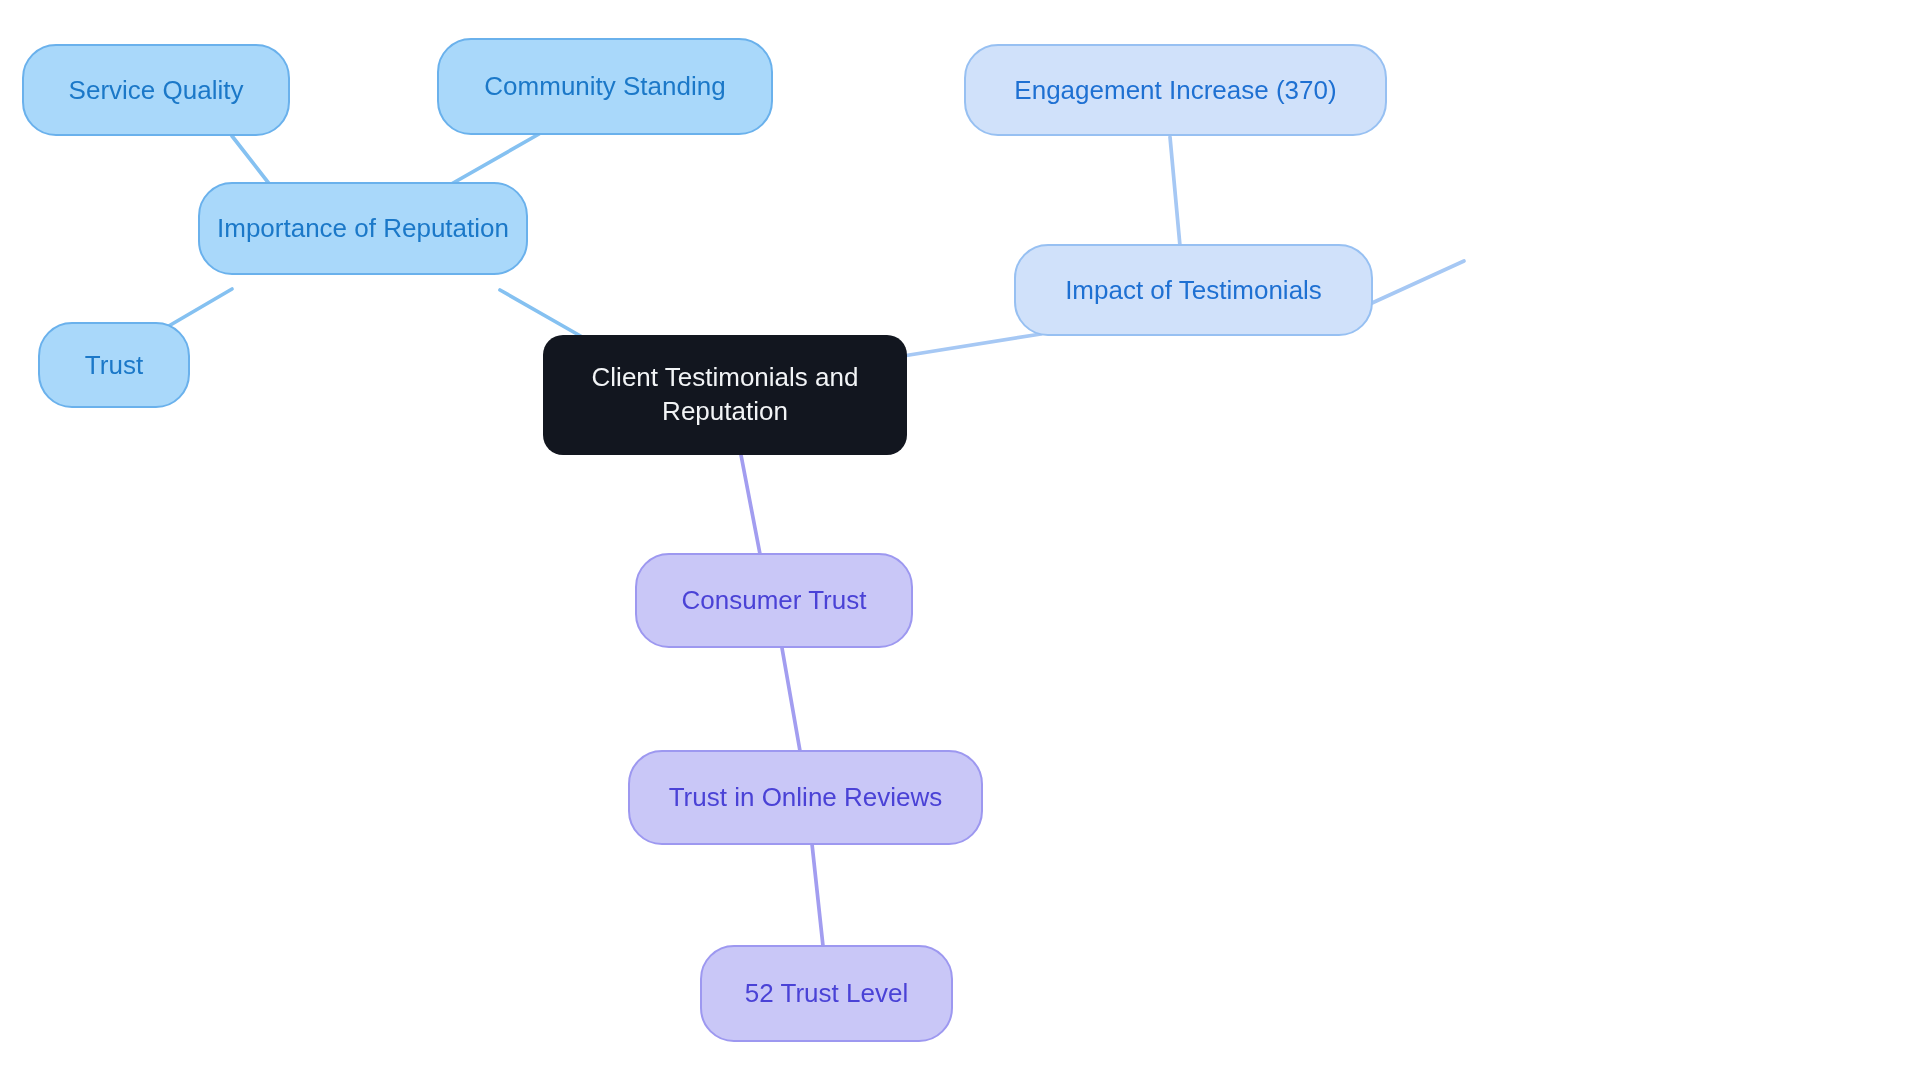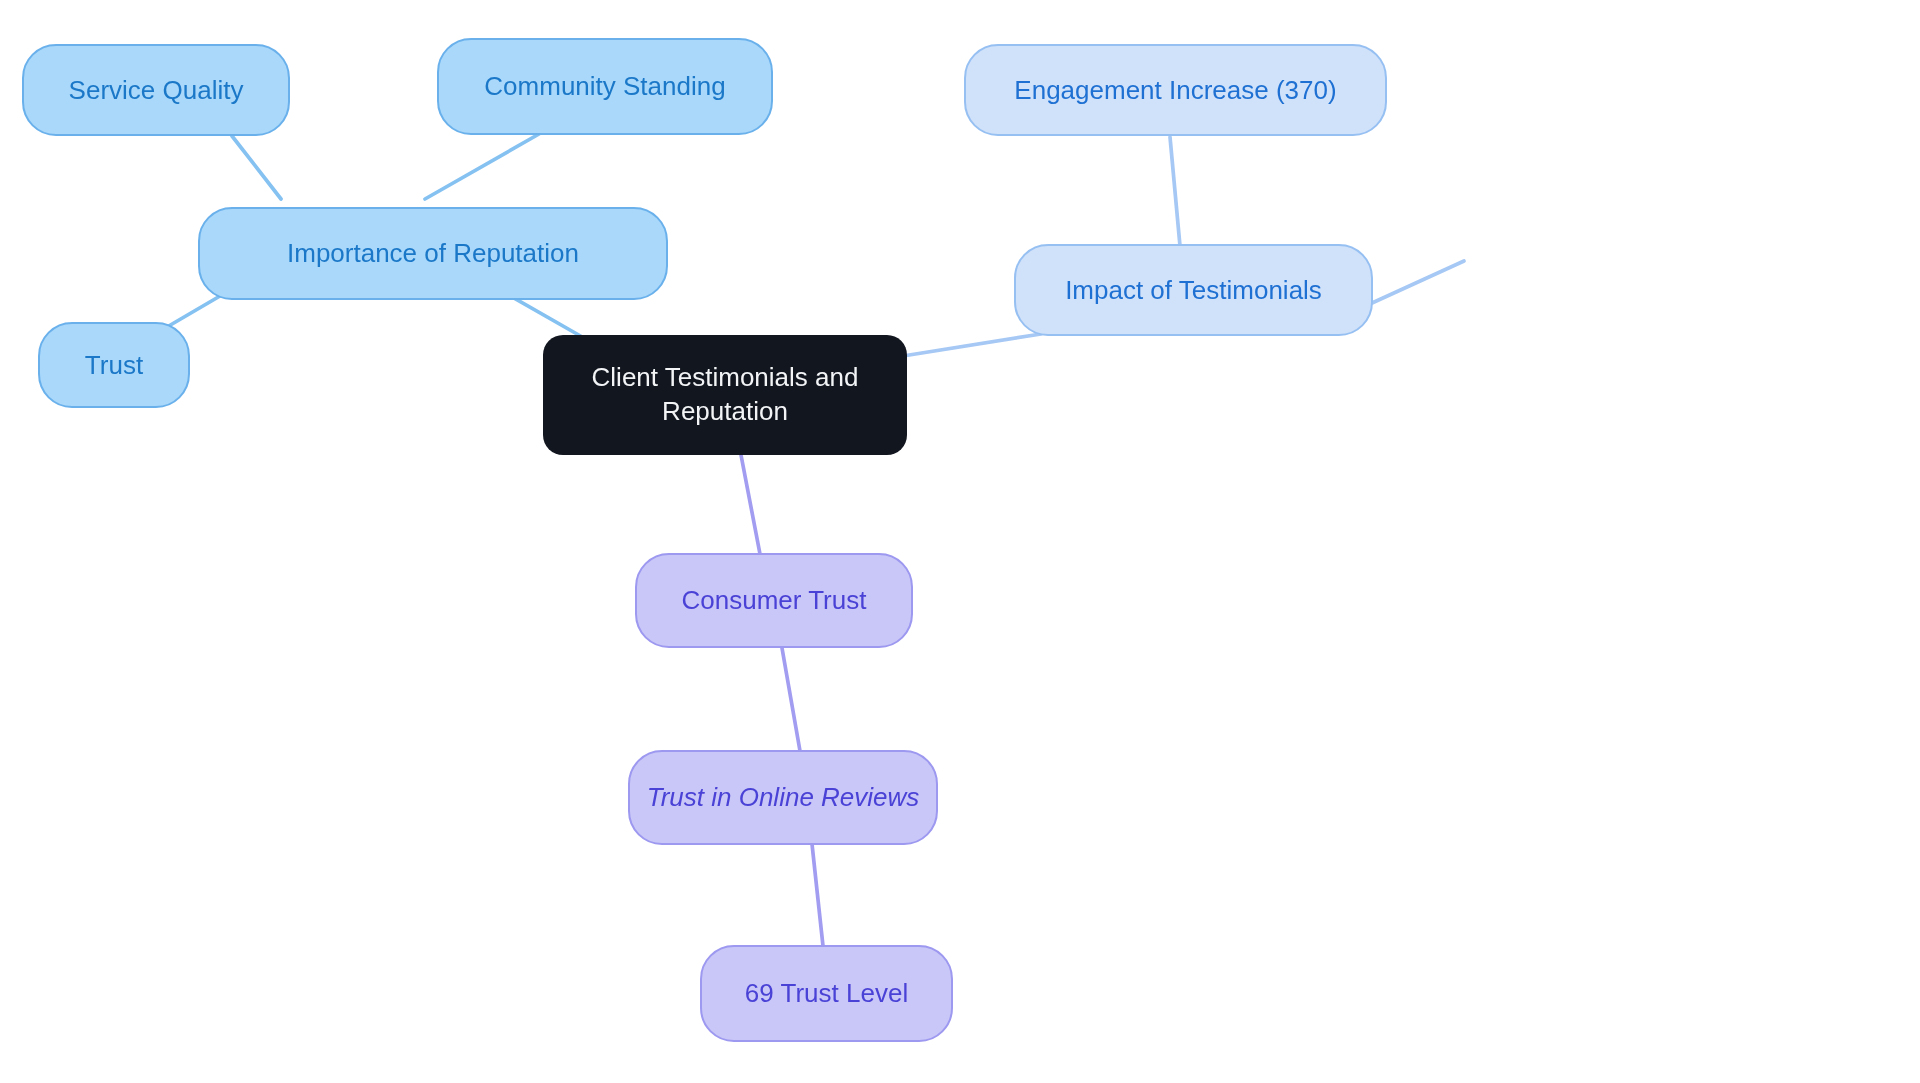--- a/index.html
+++ b/index.html
@@ -80,21 +80,21 @@
     <line class="e-peri" x1="1372" y1="303" x2="1464" y2="261"></line>
     <line class="e-lav" x1="741" y1="455" x2="760" y2="554"></line>
     <line class="e-lav" x1="782" y1="648" x2="800" y2="751"></line>
     <line class="e-lav" x1="812" y1="844" x2="823" y2="946"></line>
   </svg>
 
   <div class="node g-central" style="left:543px; top:335px; width:364px; height:120px;">
     <span>Client Testimonials and Reputation</span>
   </div>
 
-  <div class="node g-sky" style="left:198px; top:207px; width:470px; height:93px;">
+  <div class="node g-sky" style="left:198px; top:182px; width:330px; height:93px;">
     <span>Importance of Reputation</span>
   </div>
 
   <div class="node g-sky" style="left:22px; top:44px; width:268px; height:92px;">
     <span>Service Quality</span>
   </div>
 
   <div class="node g-sky" style="left:437px; top:38px; width:336px; height:97px;">
     <span>Community Standing</span>
   </div>
@@ -109,21 +109,21 @@
 
   <div class="node g-peri" style="left:964px; top:44px; width:423px; height:92px;text-align:center;">
     <span>Engagement Increase (370)</span>
   </div>
 
 
   <div class="node g-lav" style="left:635px; top:553px; width:278px; height:95px;text-align:center;">
     <span>Consumer Trust</span>
   </div>
 
-  <div class="node g-lav" style="left:628px; top:750px; width:310px; height:95px;font-style:italic;">
+  <div class="node g-lav" style="left:628px; top:750px; width:355px; height:95px;">
     <span>Trust in Online Reviews</span>
   </div>
 
   <div class="node g-lav" style="left:700px; top:945px; width:253px; height:97px;">
-    <span>69 Trust Level</span>
+    <span>52 Trust Level</span>
   </div>
 
 </div>
 
 </body></html>

